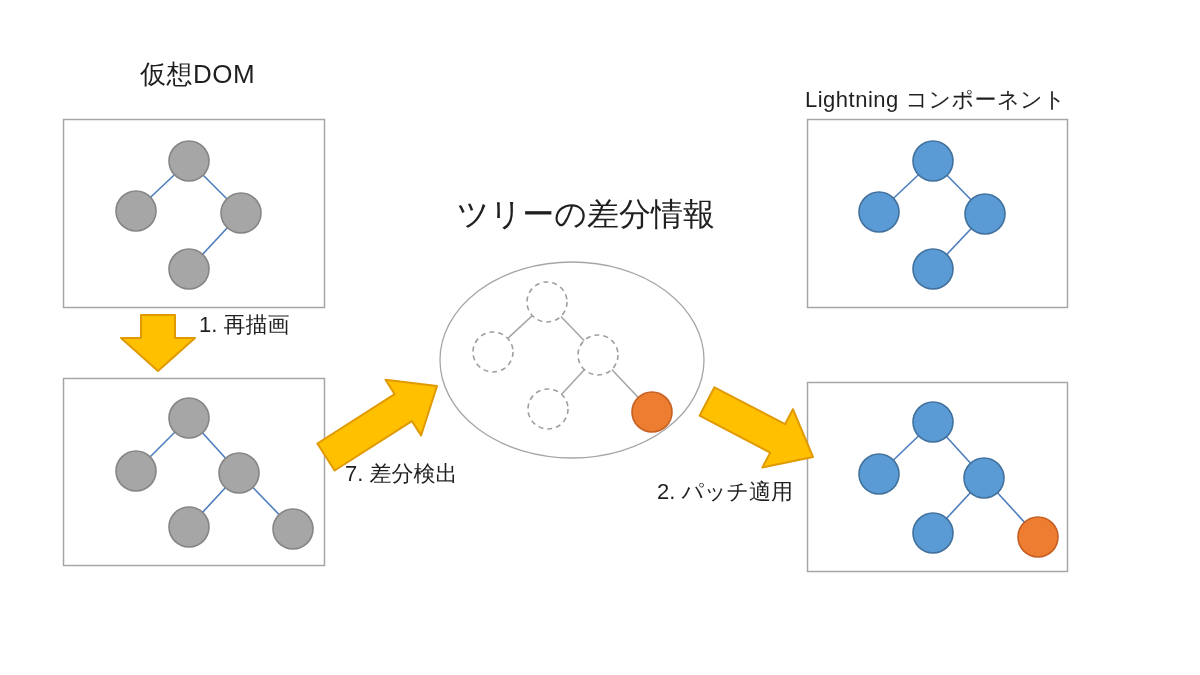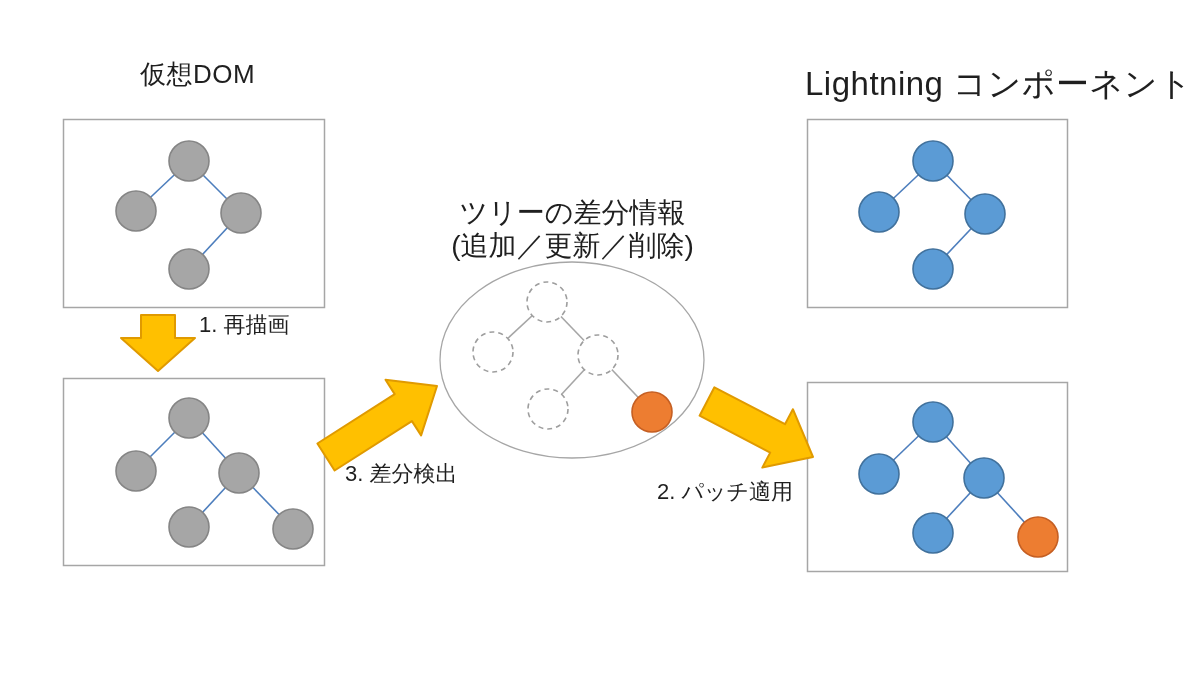--- a/index.html
+++ b/index.html
@@ -68,29 +68,30 @@
   .label {
     position: absolute;
     white-space: nowrap;
     line-height: 1.2;
   }
   .label-title {
     font-size: 26px;
     letter-spacing: 0.5px;
   }
   .label-lightning {
-    font-size: 33px;
+    font-size: 22px;
     letter-spacing: 0.5px;
+    margin-top: 23px;
   }
   .label-step {
     font-size: 22px;
   }
   .label-diff-title {
-    font-size: 28px;
-    text-align: center;
+    font-size: 32px;
+    text-align: right;
     white-space: normal;
     line-height: 1.18;
   }
 </style>
 </head>
 <body>
 
 <div id="stage" style="--text-color: #1f1f1f; --line-gray: #a6a6a6; --gray-node: #a6a6a6; --gray-node-border: #858585; --blue-node: #5b9bd5; --blue-node-border: #41719c; --orange-node: #ed7d31; --orange-node-border: #c55f23; --dashed-node-border: #9e9e9e; --edge-blue: #4d7ebd; --edge-gray: #a6a6a6; --arrow-fill: #ffc000; --arrow-stroke: #e09a00;">
 
   <svg id="diagram-svg" viewBox="0 0 1200 675">
@@ -158,22 +159,21 @@
         <circle cx="1038" cy="537" r="20" class="node node-orange"></circle>
       </g>
   </svg>
 
   <div class="label label-title" style="left:140px; top:59px;">仮想DOM</div>
 
   <div class="label label-lightning" style="left:805px; top:64px;">Lightning コンポーネント</div>
 
   <div class="label label-diff-title" style="left:430px; top:196px; width:285px;">
     <div>ツリーの差分情報</div>
-    <div>(追加／更新／削除)</div>
   </div>
 
   <div class="label label-step" style="left:199px; top:312px;">1. 再描画</div>
 
-  <div class="label label-step" style="left:345px; top:461px;">3. 差分検出</div>
+  <div class="label label-step" style="left:345px; top:461px;">7. 差分検出</div>
 
   <div class="label label-step" style="left:657px; top:479px;">2. パッチ適用</div>
 
 </div>
 
 </body></html>

